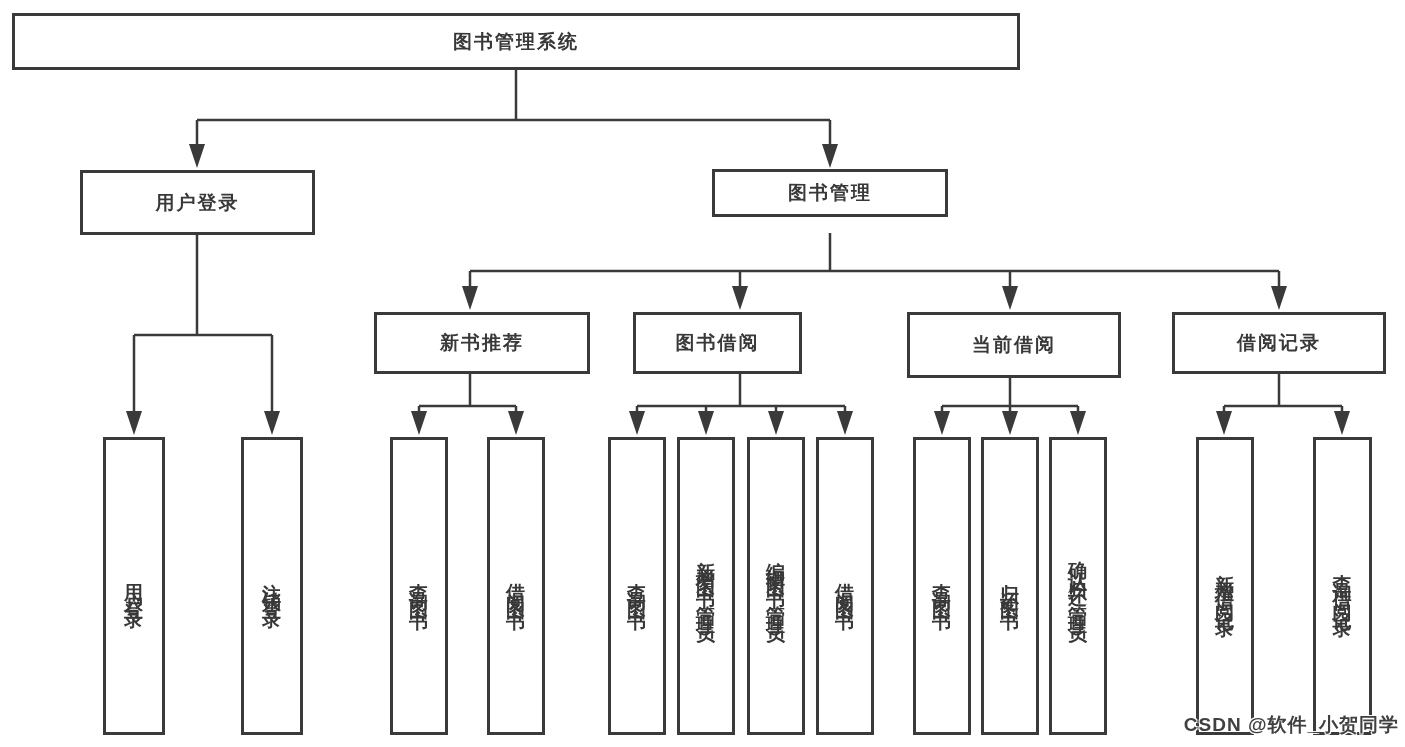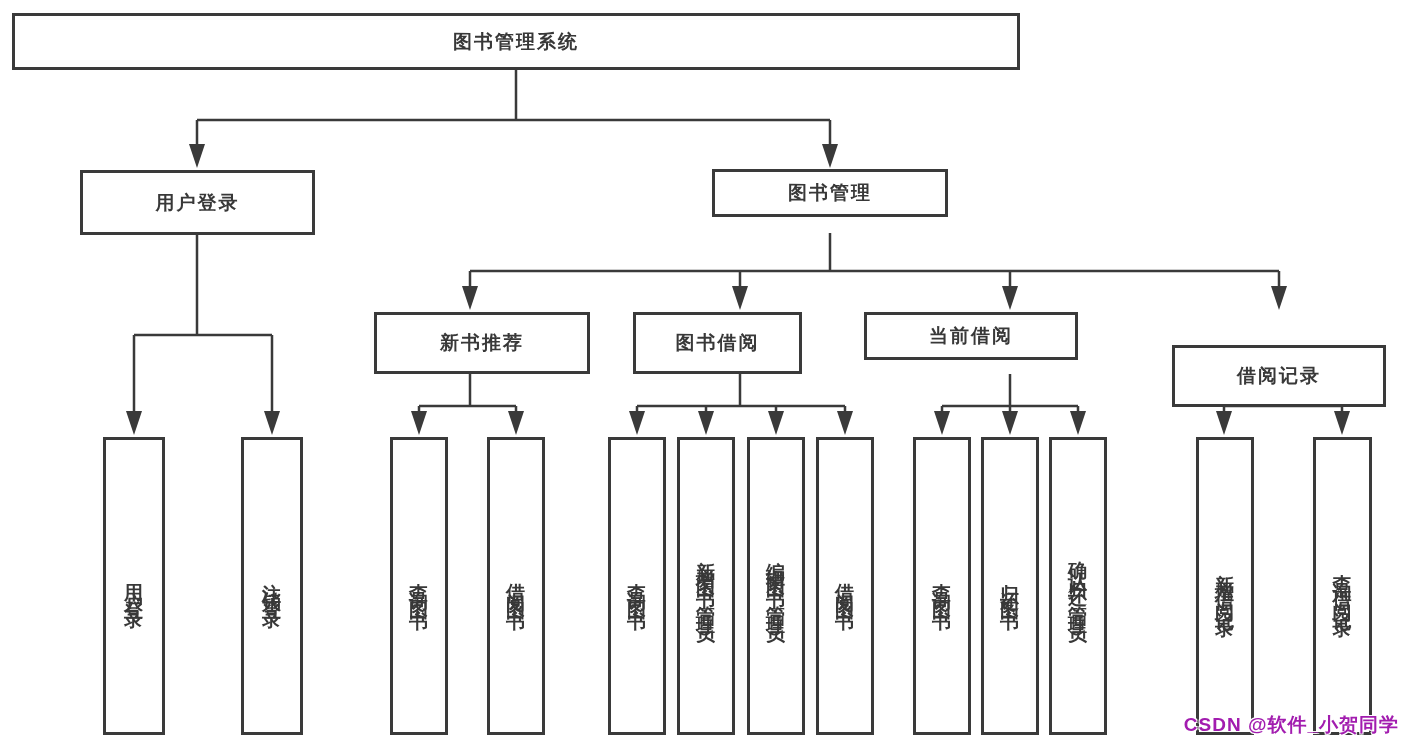--- a/index.html
+++ b/index.html
@@ -34,22 +34,22 @@
     letter-spacing: 2px;
     z-index: 1;
   }
 
   
   .box-root           { left: 12px;   top: 13px;  width: 1008px; height: 57px; }
   .box-user-login     { left: 80px;   top: 170px; width: 235px;  height: 65px; }
   .box-book-mgmt      { left: 712px;  top: 169px; width: 236px;  height: 48px; }
   .box-new-book       { left: 362px;  top: 312px; width: 216px;  height: 62px; margin-left: 12px; }
   .box-book-borrow    { left: 633px;  top: 312px; width: 169px;  height: 62px; }
-  .box-current-borrow { left: 864px;  top: 312px; width: 214px;  height: 48px; }
-  .box-borrow-record  { left: 1172px; top: 312px; width: 214px;  height: 62px; margin-top: 33px; }
+  .box-current-borrow { left: 907px;  top: 312px; width: 214px;  height: 66px; }
+  .box-borrow-record  { left: 1172px; top: 312px; width: 214px;  height: 62px; }
 
   
   .leaf { top: 437px; height: 298px; }
   .leaf .vtext {
     writing-mode: vertical-rl;
     text-orientation: mixed;
     letter-spacing: 9px;
     line-height: 1;
     white-space: nowrap;
   }
@@ -67,21 +67,21 @@
   .leaf-br-add     { left: 1196px; width: 58px; }
   .leaf-br-query   { left: 1313px; width: 59px; }
 
   .watermark {
     position: absolute;
     right: 6px;
     top: 712px;
     z-index: 5;
     font-size: 19px;
     letter-spacing: 1px;
-    color: #a21caf;
+    color: #404040;
     text-shadow: 1px 1px 0 #fff, -1px -1px 0 #fff, 1px -1px 0 #fff, -1px 1px 0 #fff;
   }
 </style>
 </head>
 <body>
 
 <div class="canvas">
 
   <svg class="connectors" viewBox="0 0 1405 747" xmlns="http://www.w3.org/2000/svg">
     <g stroke="#3a3a3a" stroke-width="2.5" fill="none">

